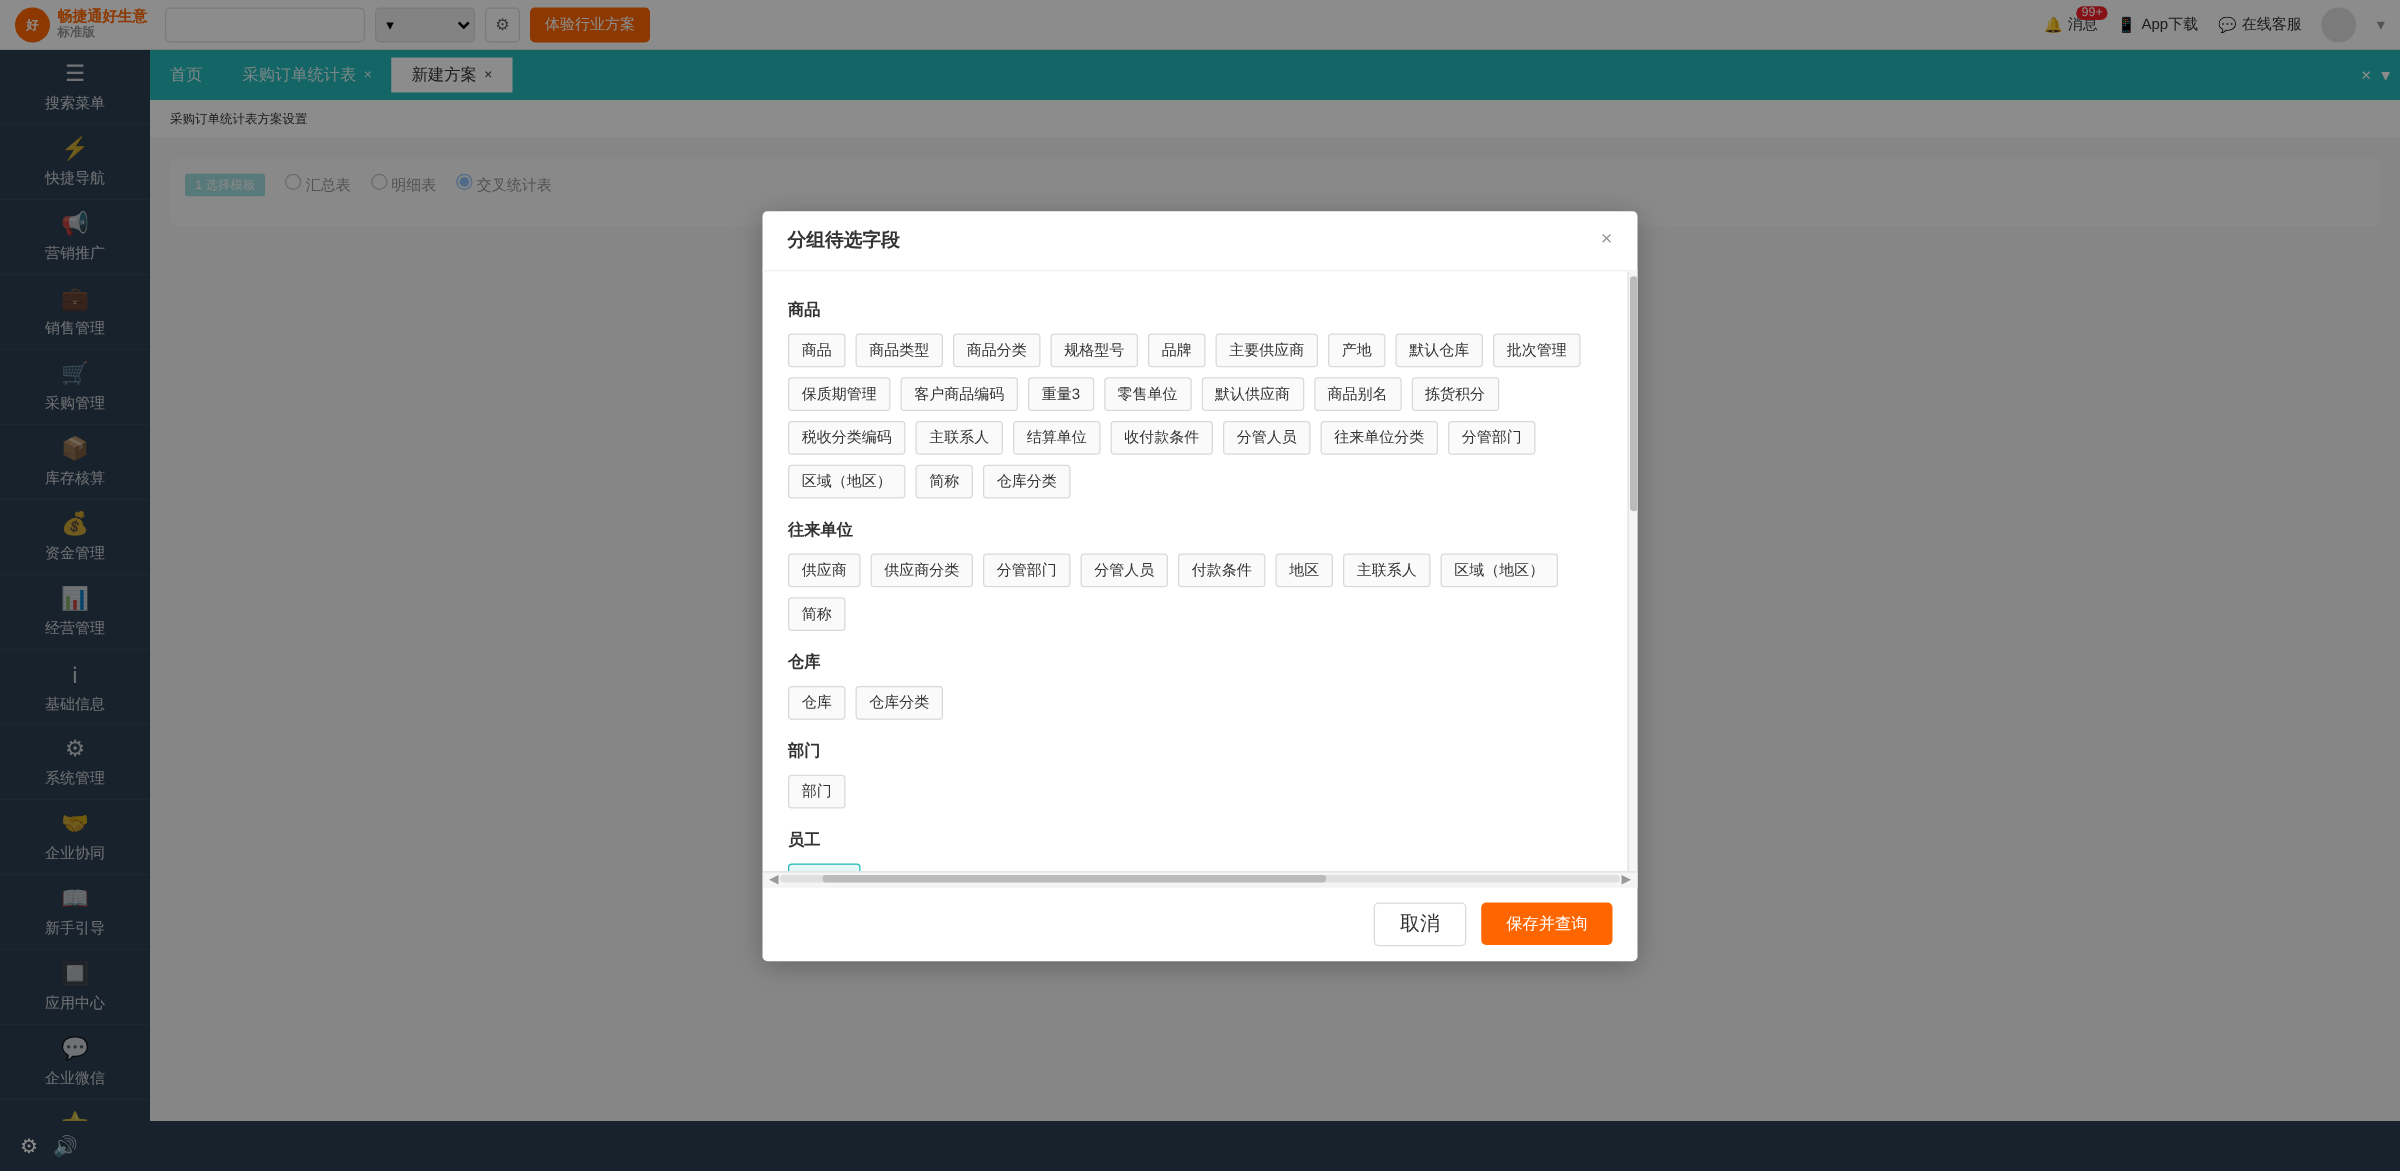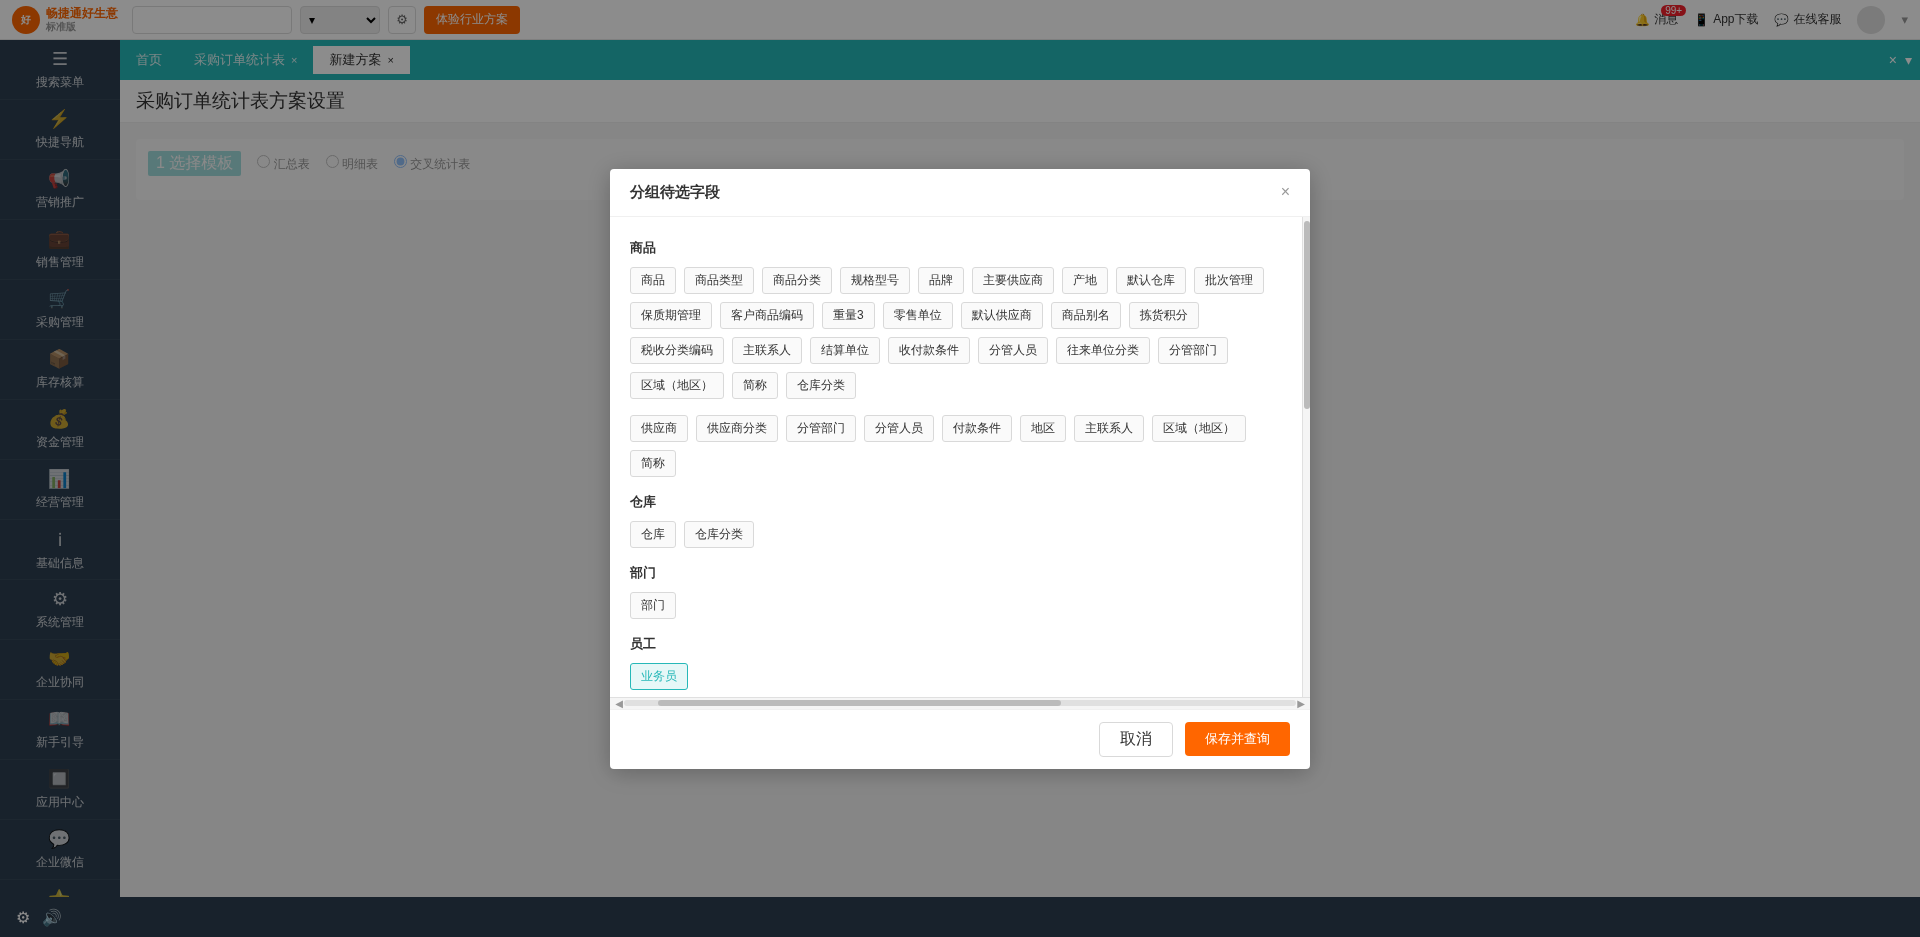--- a/index.html
+++ b/index.html
@@ -137,21 +137,21 @@
     
     .main-content {
       position: fixed;
       top: 80px; left: 120px; right: 0; bottom: 0;
       background: #f5f5f5;
       overflow: hidden;
     }
     .page-header {
       background: #fff;
       padding: 8px 16px;
-      font-size: 19px;
+      font-size: 10px;
       color: #333;
       border-bottom: 1px solid #eee;
     }
 
     
     .bg-content {
       padding: 16px;
       opacity: 0.4;
     }
 
@@ -442,21 +442,21 @@
 </div>
 
 <div class="main-content">
   <div class="page-header">
     <span>采购订单统计表方案设置</span>
   </div>
   <div class="bg-content">
 
     <div style="background:#fff;padding:12px;border-radius:4px;margin-bottom:12px;">
       <div style="display:flex;align-items:center;gap:16px;margin-bottom:12px;">
-        <span style="background:#26b8b8;color:#fff;padding:2px 8px;border-radius:2px;font-size:16px;">1 选择模板</span>
+        <span style="background:#26b8b8;color:#fff;padding:2px 8px;border-radius:2px;font-size:10px;">1 选择模板</span>
         <label style="font-size:12px;"><input type="radio" name="tpl" style=""> 汇总表</label>
         <label style="font-size:12px;"><input type="radio" name="tpl" style=""> 明细表</label>
         <label style="font-size:12px;"><input type="radio" name="tpl" checked="" style=""> 交叉统计表</label>
       </div>
     </div>
   </div>
 </div>
 
 <div class="overlay">
   <div class="modal">
@@ -492,20 +492,21 @@
           <span class="field-tag">结算单位</span>
           <span class="field-tag">收付款条件</span>
           <span class="field-tag">分管人员</span>
           <span class="field-tag">往来单位分类</span>
           <span class="field-tag">分管部门</span>
           <span class="field-tag">区域（地区）</span>
           <span class="field-tag">简称</span>
           <span class="field-tag">仓库分类</span>
         </div>
 
+        <div class="field-section-title">往来单位</div>
         <div class="field-tags">
           <span class="field-tag">供应商</span>
           <span class="field-tag">供应商分类</span>
           <span class="field-tag">分管部门</span>
           <span class="field-tag">分管人员</span>
           <span class="field-tag">付款条件</span>
           <span class="field-tag">地区</span>
           <span class="field-tag">主联系人</span>
           <span class="field-tag">区域（地区）</span>
           <span class="field-tag">简称</span>

